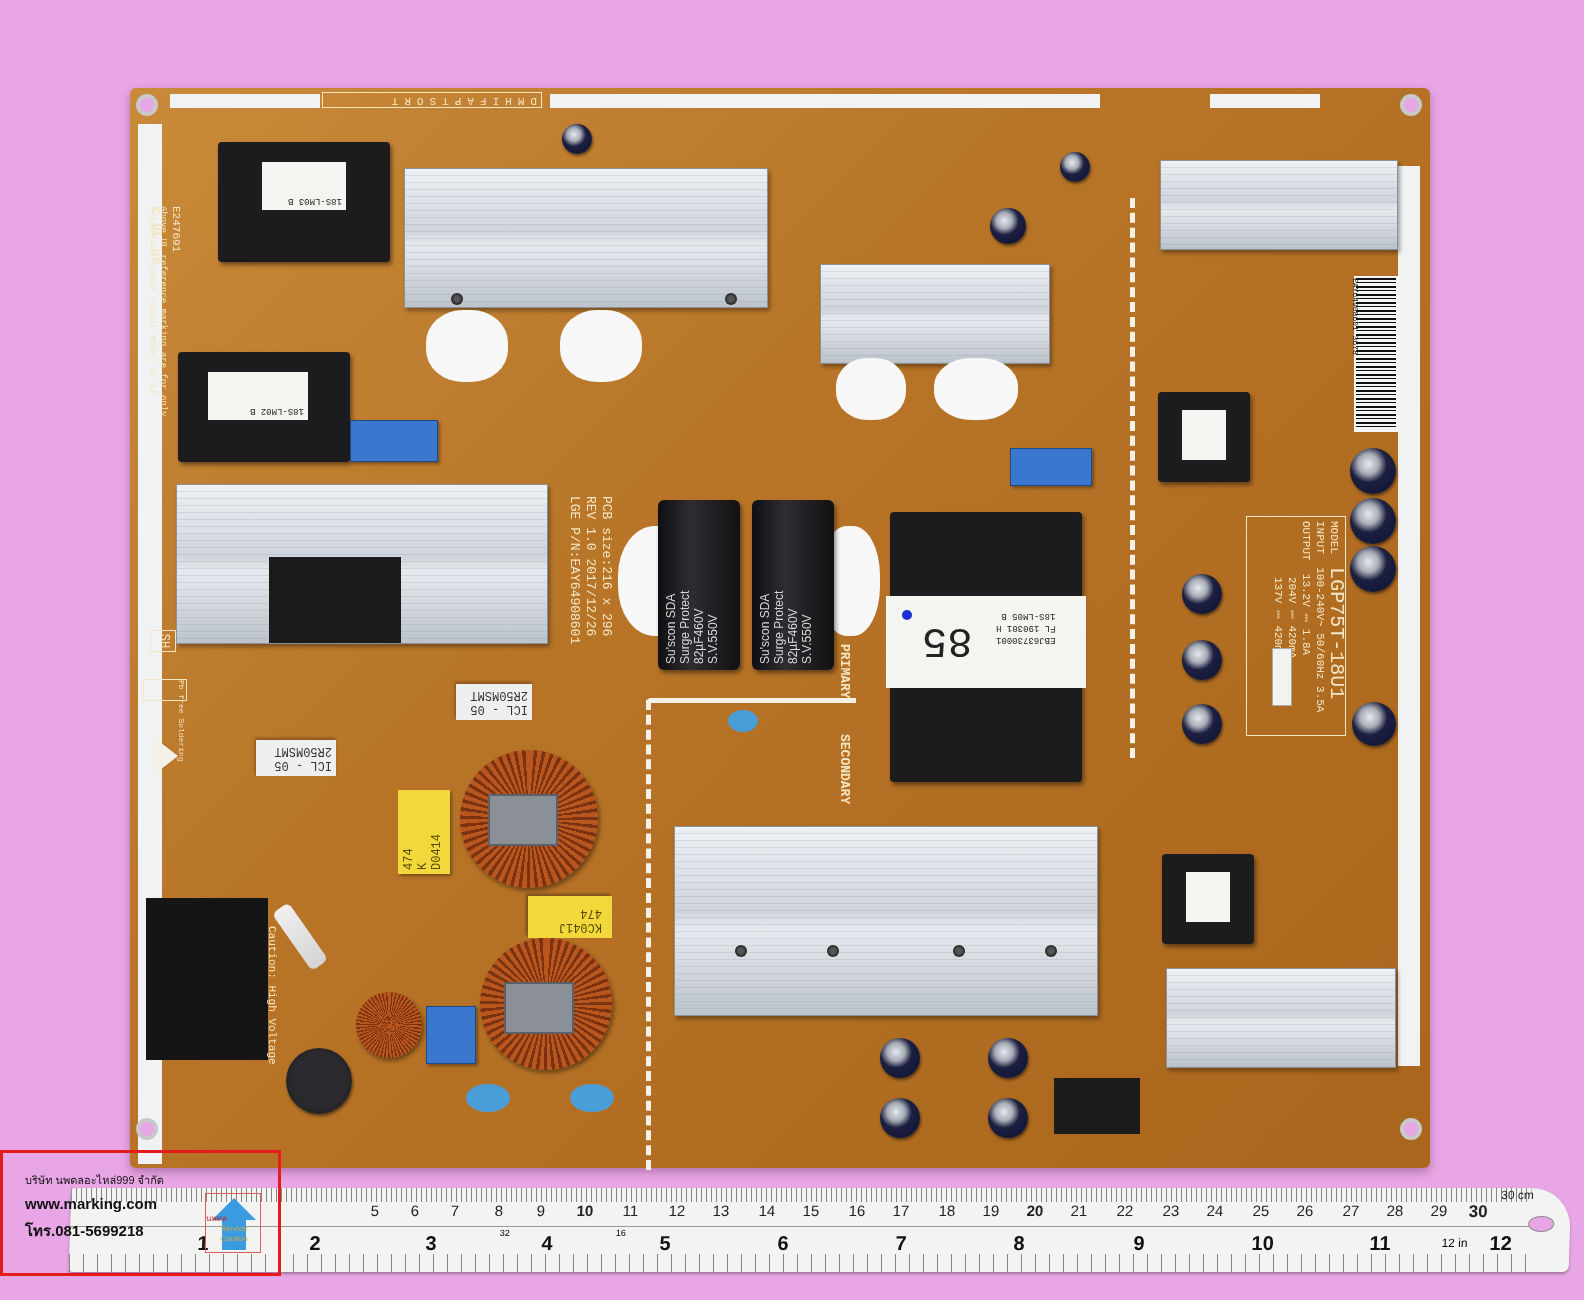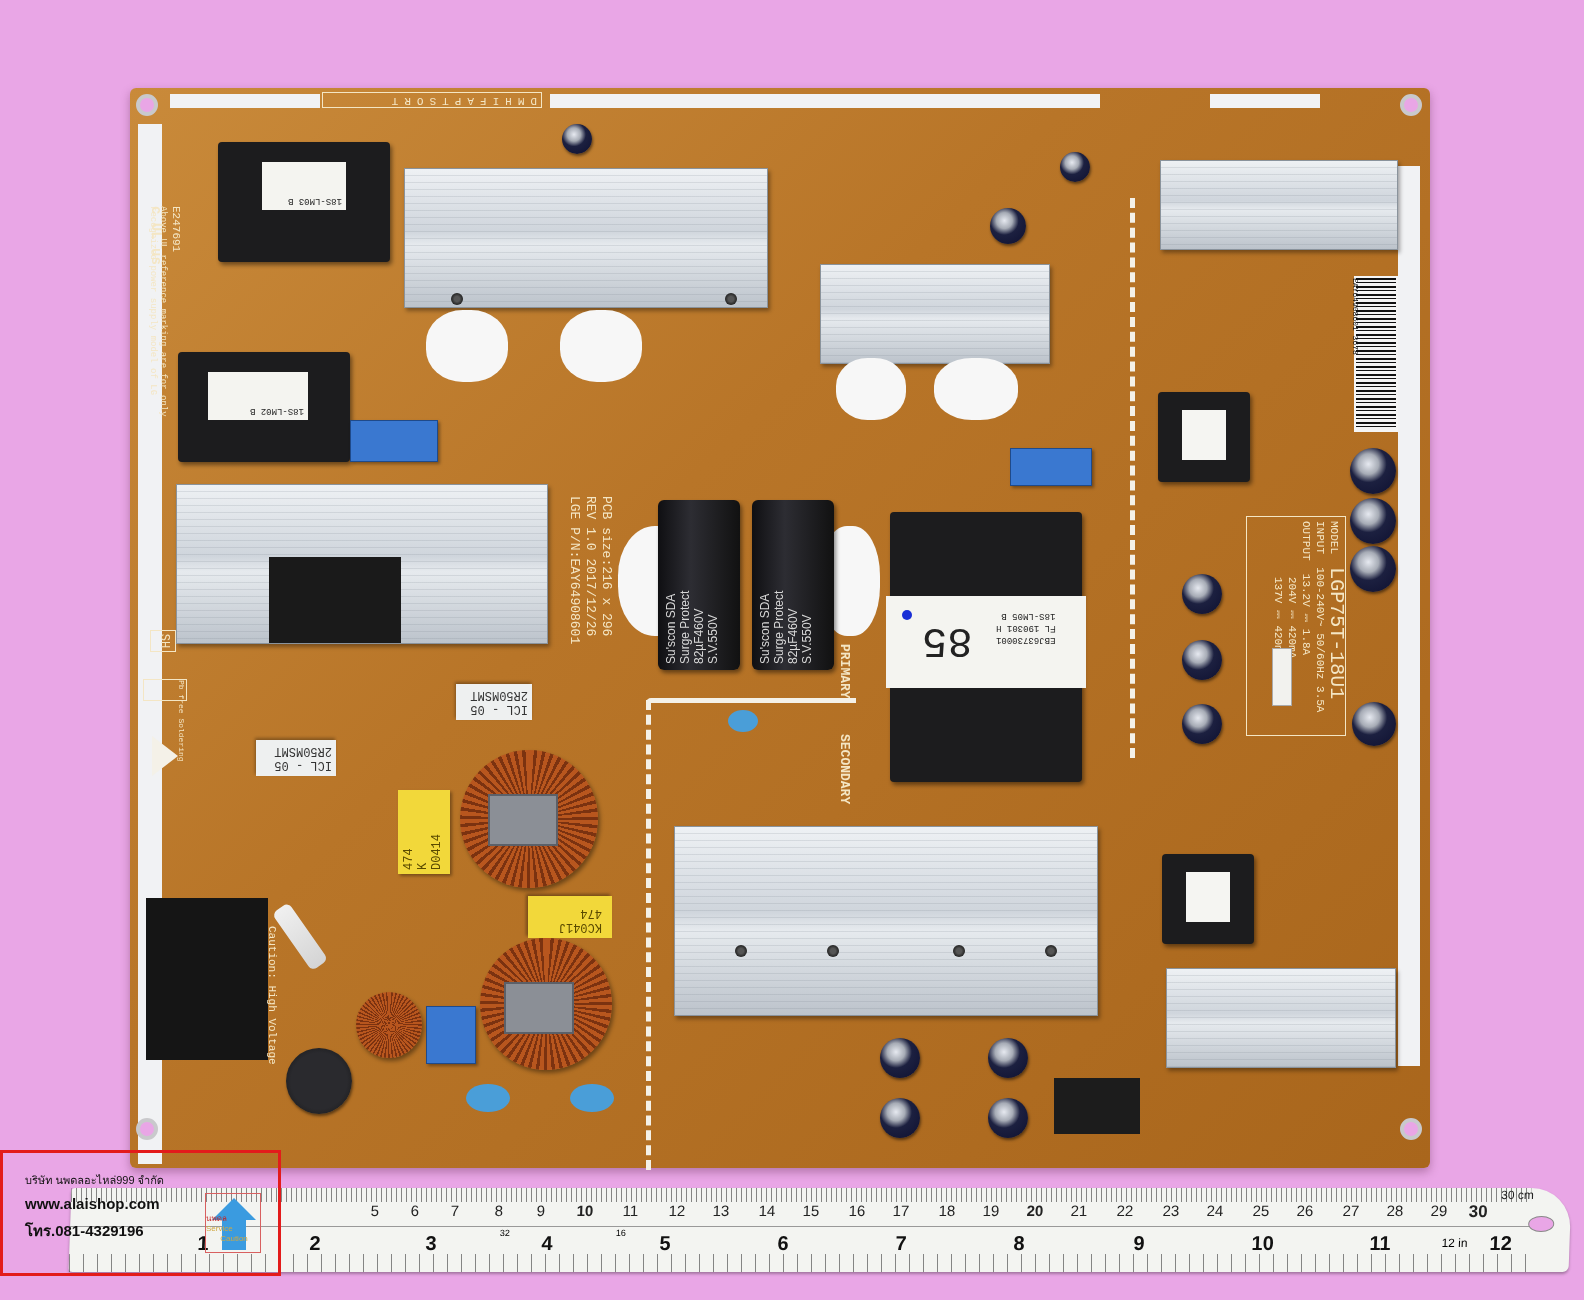--- a/index.html
+++ b/index.html
@@ -284,22 +284,22 @@
   <div class="in-label" style="left:1300px;">11</div>
   <div class="in-label" style="left:1420px;">12</div>
   <div style="position:absolute;left:1372px;top:48px;font-size:12px;">12 in</div>
   <div style="position:absolute;left:430px;top:40px;font-size:9px;">32</div>
   <div style="position:absolute;left:546px;top:40px;font-size:9px;">16</div>
   <div class="ruler-hole"></div>
 </div>
 
 <div class="shop-box">
   <div class="shop-line" style="top:18px;font-size:11px;">บริษัท นพดลอะไหล่999 จำกัด</div>
-  <div class="shop-line" style="top:42px;font-size:15px;font-weight:bold;">www.alaishop.com</div>
-  <div class="shop-line" style="top:66px;font-size:15px;font-weight:bold;">โทร.081-4329196</div>
+  <div class="shop-line" style="top:42px;font-size:15px;font-weight:bold;">www.marking.com</div>
+  <div class="shop-line" style="top:66px;font-size:15px;font-weight:bold;">โทร.081-5699218</div>
   <div class="shop-logo">
     <div style="position:absolute;left:6px;top:4px;width:0;height:0;border-left:22px solid transparent;border-right:22px solid transparent;border-bottom:22px solid #3a9be0;"></div>
     <div style="position:absolute;left:16px;top:26px;width:24px;height:30px;background:#3a9be0;"></div>
     <div style="position:absolute;left:0;top:18px;width:56px;text-align:left;font-size:8px;color:#c62020;font-weight:normal;">นพดล</div>
-    <div style="position:absolute;left:0;top:30px;width:56px;font-size:8px;color:#d0a840;">Service</div>
+    <div style="position:absolute;left:0;top:30px;width:56px;text-align:center;font-size:8px;color:#d0a840;">Service</div>
     <div style="position:absolute;left:0;top:40px;width:56px;text-align:center;font-size:8px;color:#d0a840;">Caution</div>
   </div>
 </div>
 
 </body></html>

